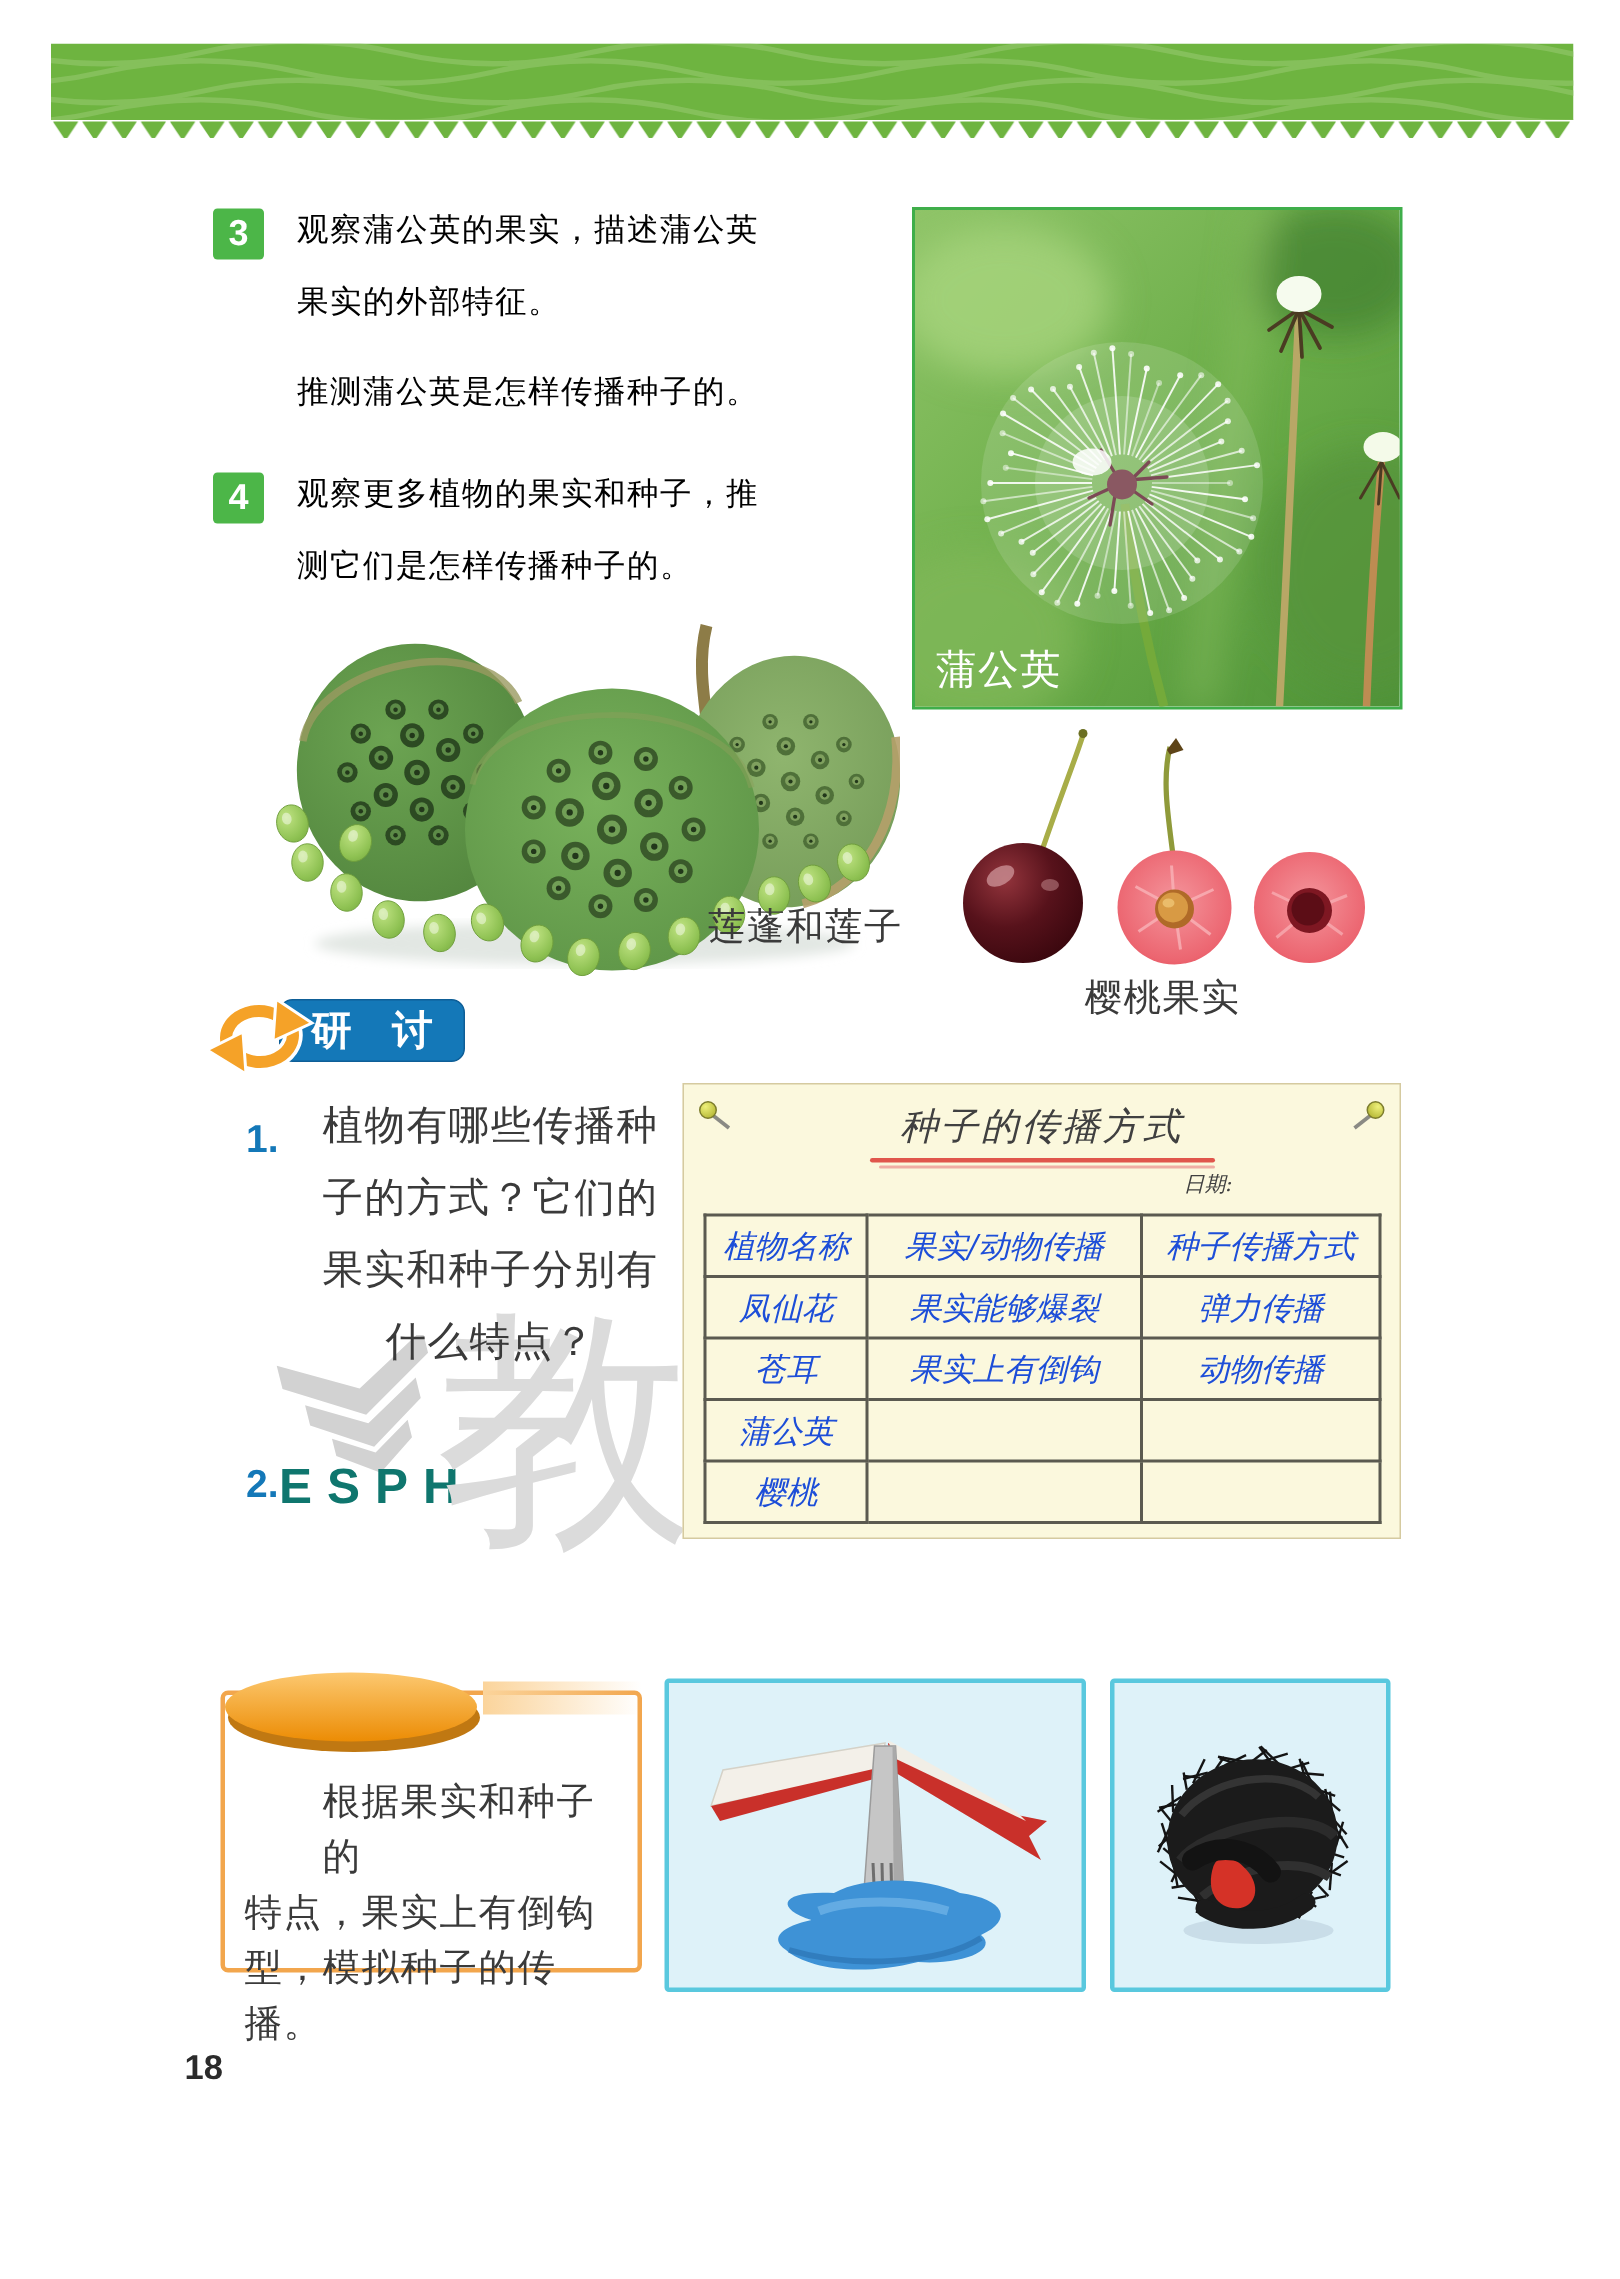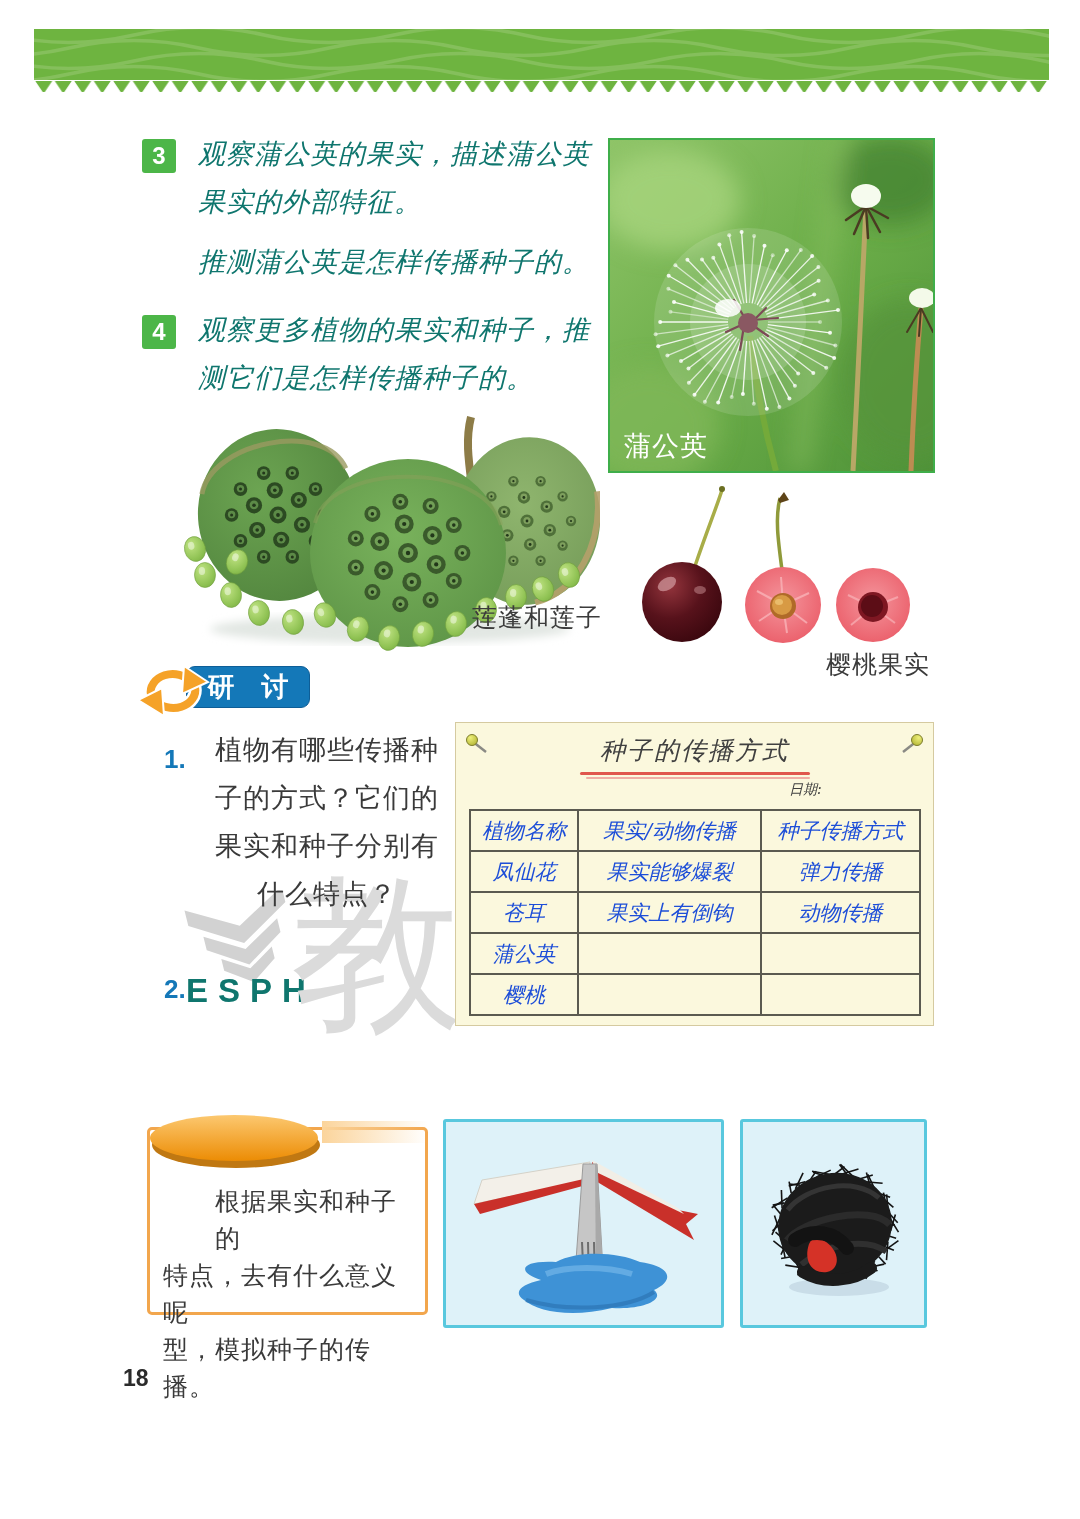--- a/index.html
+++ b/index.html
@@ -1,19 +1,19 @@
 <!DOCTYPE html>
 <html><head>
 <meta charset="utf-8">
 <style>
   html,body{margin:0;padding:0;background:#ffffff;}
   #page{position:relative;width:1080px;height:1519px;background:#ffffff;overflow:hidden;
         font-family:"Liberation Sans",sans-serif;}
   .abs{position:absolute;}
-  .cn-text{font-size:27px;line-height:48px;color:#0f766e;letter-spacing:1px;font-style:italic;}
+  .cn-text{font-size:21px;line-height:48px;color:#000000;letter-spacing:1px;}
   .num-badge{width:34px;height:34px;background:#4cb648;color:#ffffff;font-weight:bold;
              font-size:24px;display:flex;align-items:center;justify-content:center;border-radius:3px;}
   .caption{font-size:25px;color:#3b3b3b;letter-spacing:1px;}
   .qnum{font-weight:bold;color:#1478b8;font-size:26px;line-height:48px;}
   .qline{font-size:27px;line-height:48px;color:#3a3a3a;letter-spacing:1px;text-align:center;}
   
   .disc-pill{background:#1478b8;border:1px solid #0e5e97;border-radius:9px;color:#fff;
              display:flex;align-items:center;justify-content:center;font-size:27px;font-weight:bold;}
   
   .card{background:#fbf8dd;border:1px solid #d5caa0;z-index:3;}
@@ -533,21 +533,21 @@
       <g stroke="#f9b3b8" stroke-width="2" opacity="0.7" fill="none">
         <path d="M253,129 l-25,-12"></path>
           <path d="M253,129 l25,-10"></path>
           <path d="M253,129 l-22,18"></path>
           <path d="M253,129 l22,16"></path>
       </g>
       <circle cx="253" cy="129" r="15" fill="#7e1722"></circle>
       <circle cx="252" cy="128" r="11" fill="#5c0d16"></circle>
     </svg>
   </div>
-  <div class="abs caption" style="left:620px;top:648px;width:310px;text-align:right;">樱桃果实</div>
+  <div class="abs caption" style="left:620px;top:648px;width:310px;text-align:center;">樱桃果实</div>
 
   <div class="abs disc-pill" style="left:186px;top:666px;width:122px;height:40px;font-family:Liberation Serif, serif;">
     <span>研　讨</span>
   </div>
   <div class="abs" style="left:136px;top:660px;">
     <svg width="74" height="62" viewBox="0 0 74 62">
       <g fill="none" stroke="#ffffff" stroke-width="13" stroke-linecap="round">
         <path d="M15,35 A22,18 0 0 1 55,22"></path>
         <path d="M59,27 A22,18 0 0 1 19,40"></path>
       </g>
@@ -653,21 +653,21 @@
             <stop offset="1" stop-color="#ec8c04"></stop>
         </linearGradient>
       </defs>
       <ellipse cx="86" cy="33" rx="84" ry="23" fill="#c07812"></ellipse>
       <ellipse cx="84" cy="26" rx="84" ry="23" fill="url(#extgrad)"></ellipse>
     </svg>
     <div class="abs ext-badge-text" style="left:0;top:28px;width:168px;margin-top:36px;">拓　展</div>
   </div>
   <div class="abs" style="left:163px;top:1183px;width:252px;z-index:5;">
     <div class="ext-line" style="padding-left:52px;">根据果实和种子的</div>
-    <div class="ext-line">特点，去有什么意义呢</div>
+    <div class="ext-line">特点，果实上有倒钩</div>
     <div class="ext-line">型，模拟种子的传播。</div>
   </div>
 
   <div class="abs photo-box" style="left:443px;top:1119px;width:281px;height:209px;box-sizing:border-box;">
     <svg width="275" height="203" viewBox="0 0 275 203">
       <path d="M146,40 L232,88 L252,92 L240,102 L248,118 L228,106 L148,58 Z" fill="#c9302a"></path>
       <path d="M146,38 L232,86 L238,92 L150,50 Z" fill="#f1eee6"></path>
       <path d="M144,40 L36,58 L28,82 L142,58 Z" fill="#f3f0e9" stroke="#d5d2c8" stroke-width="1"></path>
       <path d="M28,82 L34,92 L144,62 L142,56 Z" fill="#c9302a"></path>
       <polygon points="137,42 151,42 158,166 128,166" fill="#c6c6c6" stroke="#9b9b9b" stroke-width="1"></polygon>

